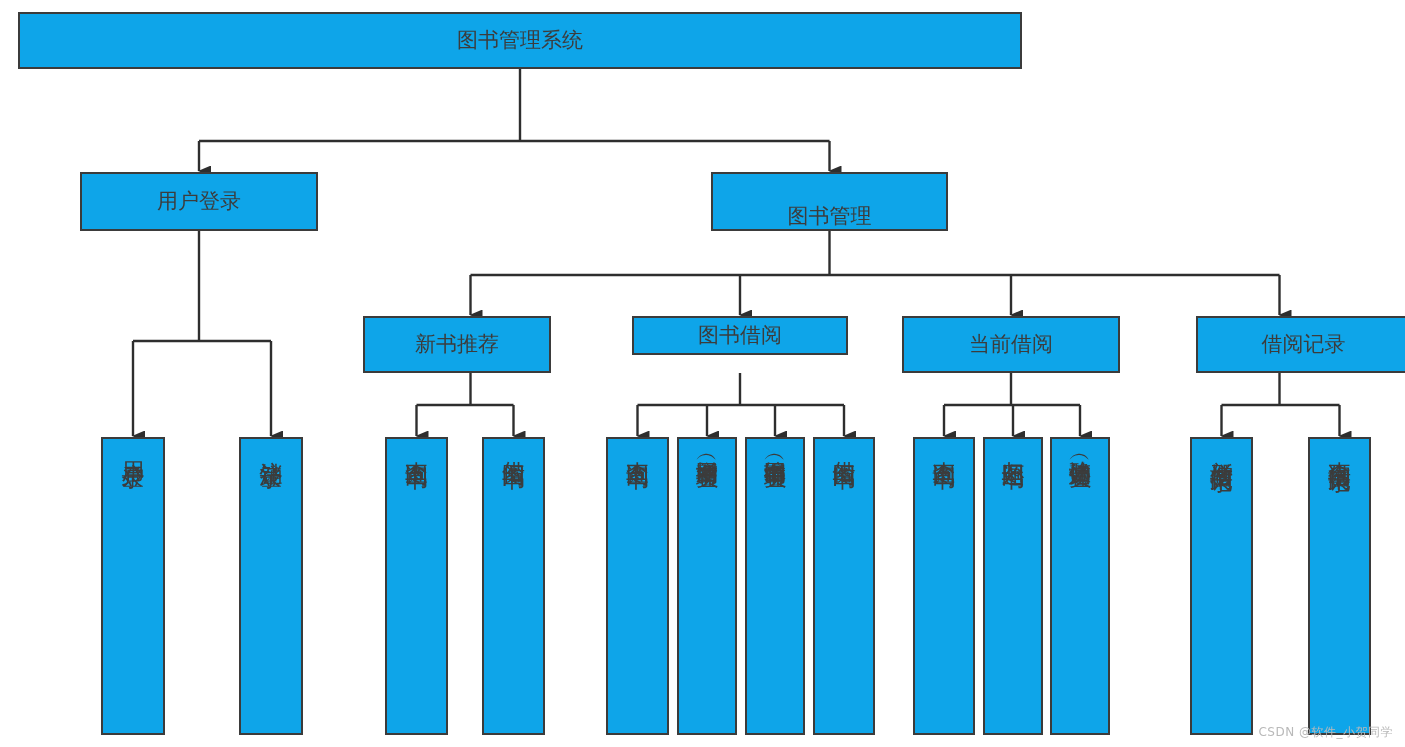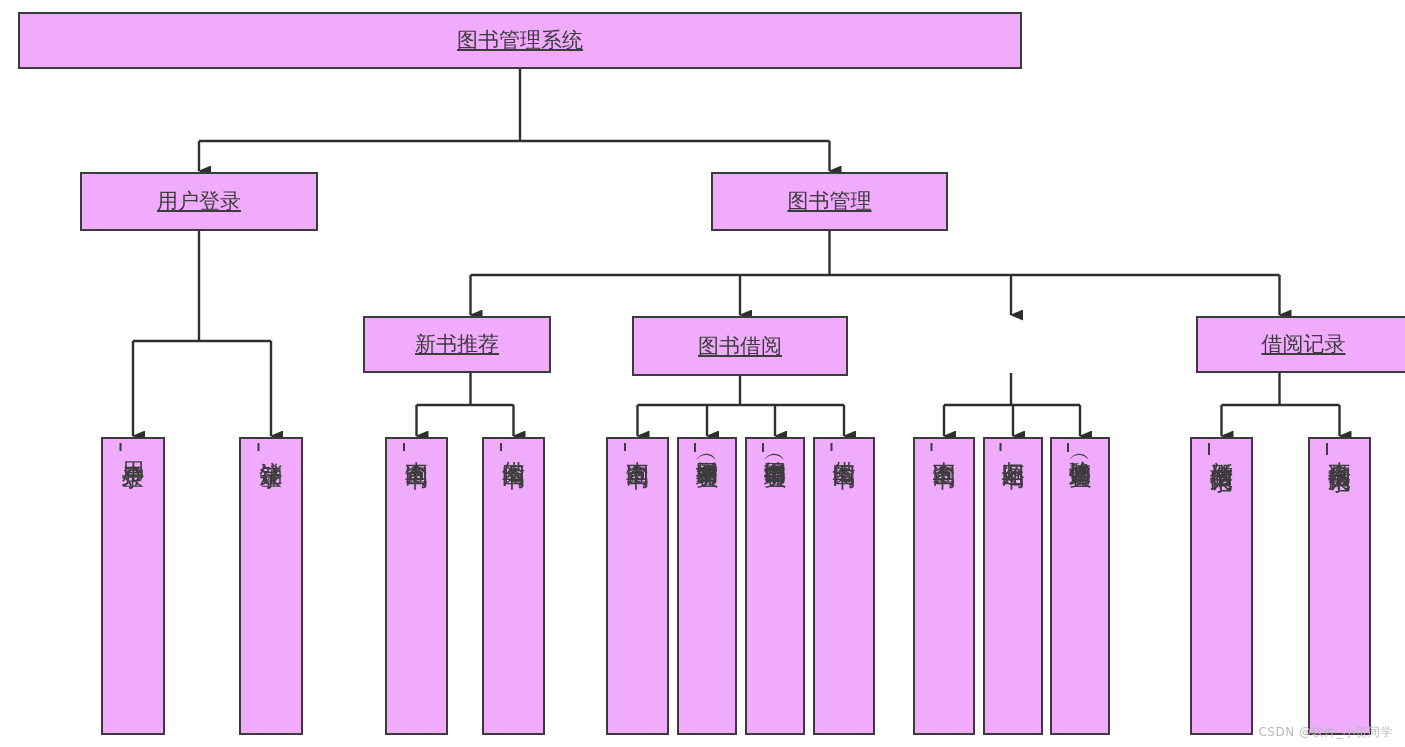--- a/index.html
+++ b/index.html
@@ -24,26 +24,25 @@
     left: 0;
     top: 0;
     width: 1405px;
     height: 747px;
     pointer-events: none;
   }
   .node {
     position: absolute;
     box-sizing: border-box;
     border: 2px solid #3b3b3b;
-    background: #f0abfc;
+    background: #0ea5e9;
     display: flex;
     align-items: center;
     justify-content: center;
     color: #3c3c3c;
-    text-decoration: underline;
   }
   .node .label {
     display: block;
     text-align: center;
     line-height: 1.18;
     color: #3c3c3c;
     white-space: nowrap;
   }
   .node.horizontal .label {
     font-size: 21px;
@@ -122,29 +121,32 @@
       </g>
   </svg>
 
   <div class="node horizontal" style="left: 18px; top: 12px; width: 1004px; height: 57px;">
     <span class="label">图书管理系统</span>
   </div>
 
   <div class="node horizontal" style="left: 80px; top: 172px; width: 238px; height: 59px;">
     <span class="label">用户登录</span>
   </div>
-  <div class="node horizontal" style="left: 711px; top: 172px; width: 237px; height: 59px;">
+  <div class="node horizontal" style="left: 711px; top: 172px; width: 237px; height: 59px; align-items: flex-end;">
     <span class="label">图书管理</span>
   </div>
 
   <div class="node horizontal" style="left: 363px; top: 316px; width: 188px; height: 57px;">
     <span class="label">新书推荐</span>
   </div>
-  <div class="node horizontal" style="left: 632px; top: 316px; width: 216px; height: 60px;">
+  <div class="node horizontal" style="left: 632px; top: 316px; width: 216px; height: 39px;">
     <span class="label">图书借阅</span>
+  </div>
+  <div class="node horizontal" style="left: 902px; top: 316px; width: 218px; height: 57px;">
+    <span class="label">当前借阅</span>
   </div>
   <div class="node horizontal" style="left: 1172px; top: 316px; width: 215px; height: 57px; margin-left: 24px;">
     <span class="label">借阅记录</span>
   </div>
 
   <div class="node vertical" style="left: 101px; top: 437px; width: 64px; height: 298px;">
     <span class="label">用户登录</span>
   </div>
   <div class="node vertical" style="left: 239px; top: 437px; width: 64px; height: 298px;">
     <span class="label">注销登录</span>

